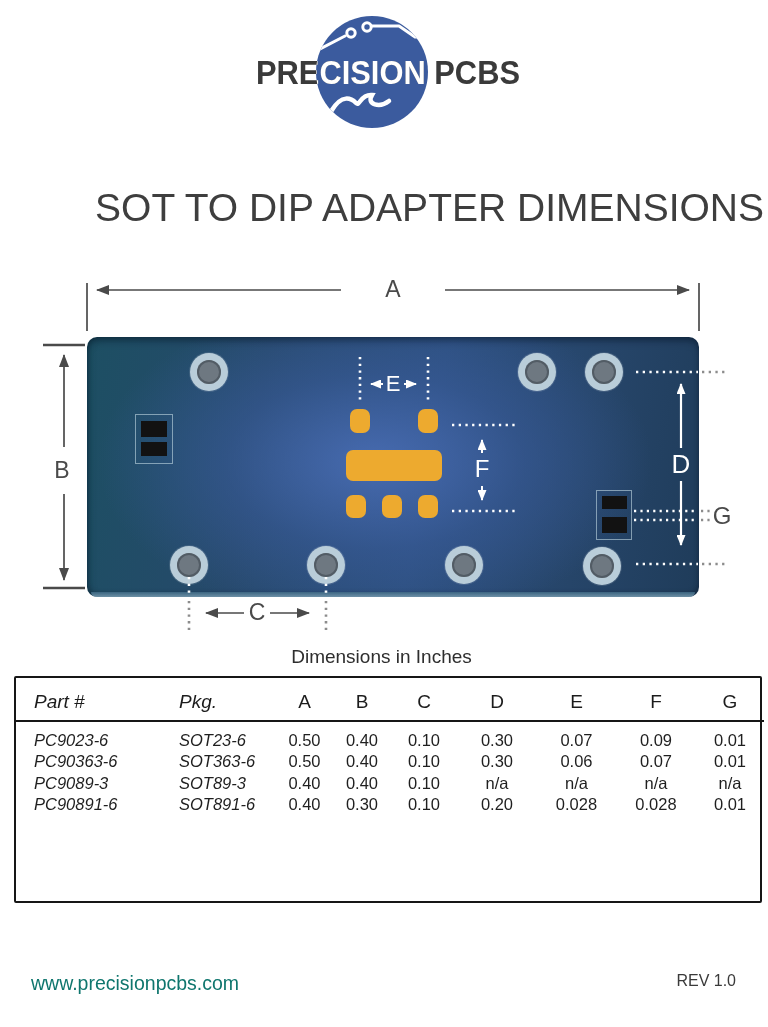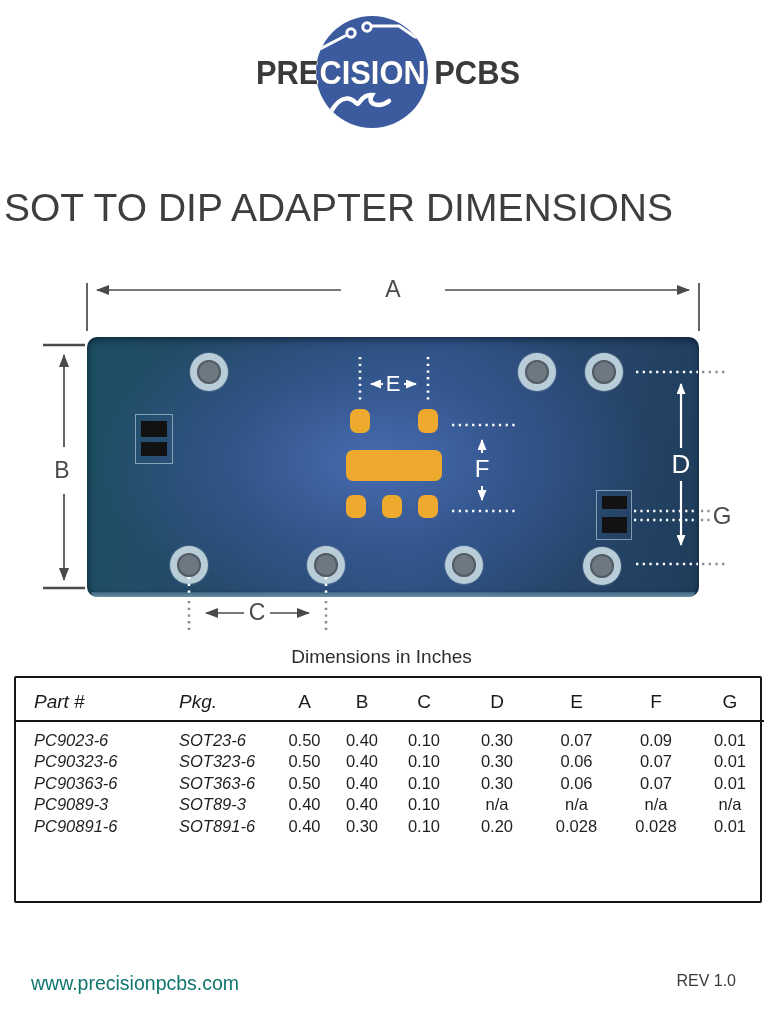--- a/index.html
+++ b/index.html
@@ -4,21 +4,21 @@
 <style>
   * { margin:0; padding:0; box-sizing:border-box; }
   html,body { background:#fff; }
   body { font-family:"Liberation Sans", sans-serif; }
   .page { position:relative; width:760px; height:1027px; background:#ffffff; overflow:hidden; margin:0 auto;border-radius:11px; }
 
   
   .logo-wrap { position:absolute; left:244px; top:8px; width:280px; height:132px; }
 
   
-  .title { position:absolute; left:0; top:186px; width:100%; text-align:left;
+  .title { position:absolute; left:0; top:186px; width:100%; text-align:right;
            font-size:39px; font-weight:400; color:#3e3e3e; letter-spacing:0px; }
 
   
   .board { position:absolute; left:83px; top:337px; width:612px; height:260px; border-radius:10px;
     background:
       radial-gradient(ellipse 58% 80% at 47% 48%, rgba(74,110,182,.9) 0%, rgba(58,92,156,.55) 42%, rgba(40,70,120,0) 78%),
       linear-gradient(100deg, #1d4f63 0%, #26496b 28%, #2c4f7d 55%, #264569 80%, #1f3c5a 100%);
     box-shadow: inset 0 7px 10px -5px rgba(4,14,30,.6), inset 0 -4px 6px -2px rgba(0,10,25,.45), inset 4px 0 10px -4px rgba(8,40,52,.45);
   }
   .board::after { content:""; position:absolute; left:4px; right:4px; bottom:0px; height:5px;
@@ -220,42 +220,31 @@
             <td class="left">SOT23-6</td>
             <td>0.50</td>
             <td>0.40</td>
             <td>0.10</td>
             <td>0.30</td>
             <td>0.07</td>
             <td>0.09</td>
             <td>0.01</td>
           </tr>
           <tr>
-            <td class="left">PC90323-6</td>
-            <td class="left">SOT323-6</td>
+            <td class="left">PC90363-6</td>
+            <td class="left">SOT363-6</td>
             <td>0.50</td>
             <td>0.40</td>
             <td>0.10</td>
             <td>0.30</td>
             <td>0.06</td>
             <td>0.07</td>
             <td>0.01</td>
           </tr>
           <tr>
-            <td class="left">PC90363-6</td>
-            <td class="left">SOT363-6</td>
-            <td>0.50</td>
-            <td>0.40</td>
-            <td>0.10</td>
-            <td>0.30</td>
-            <td>0.06</td>
-            <td>0.07</td>
-            <td>0.01</td>
-          </tr>
-          <tr>
             <td class="left">PC9089-3</td>
             <td class="left">SOT89-3</td>
             <td>0.40</td>
             <td>0.40</td>
             <td>0.10</td>
             <td>n/a</td>
             <td>n/a</td>
             <td>n/a</td>
             <td>n/a</td>
           </tr>

